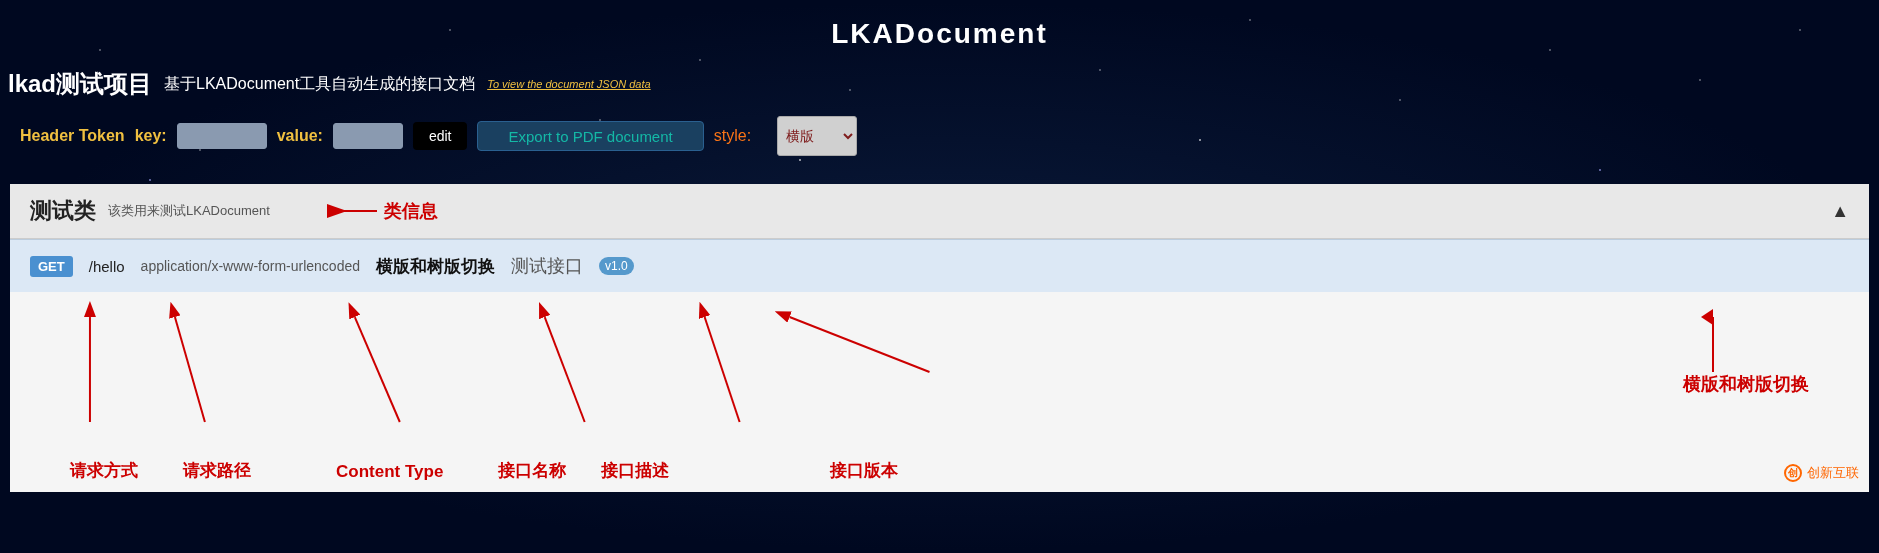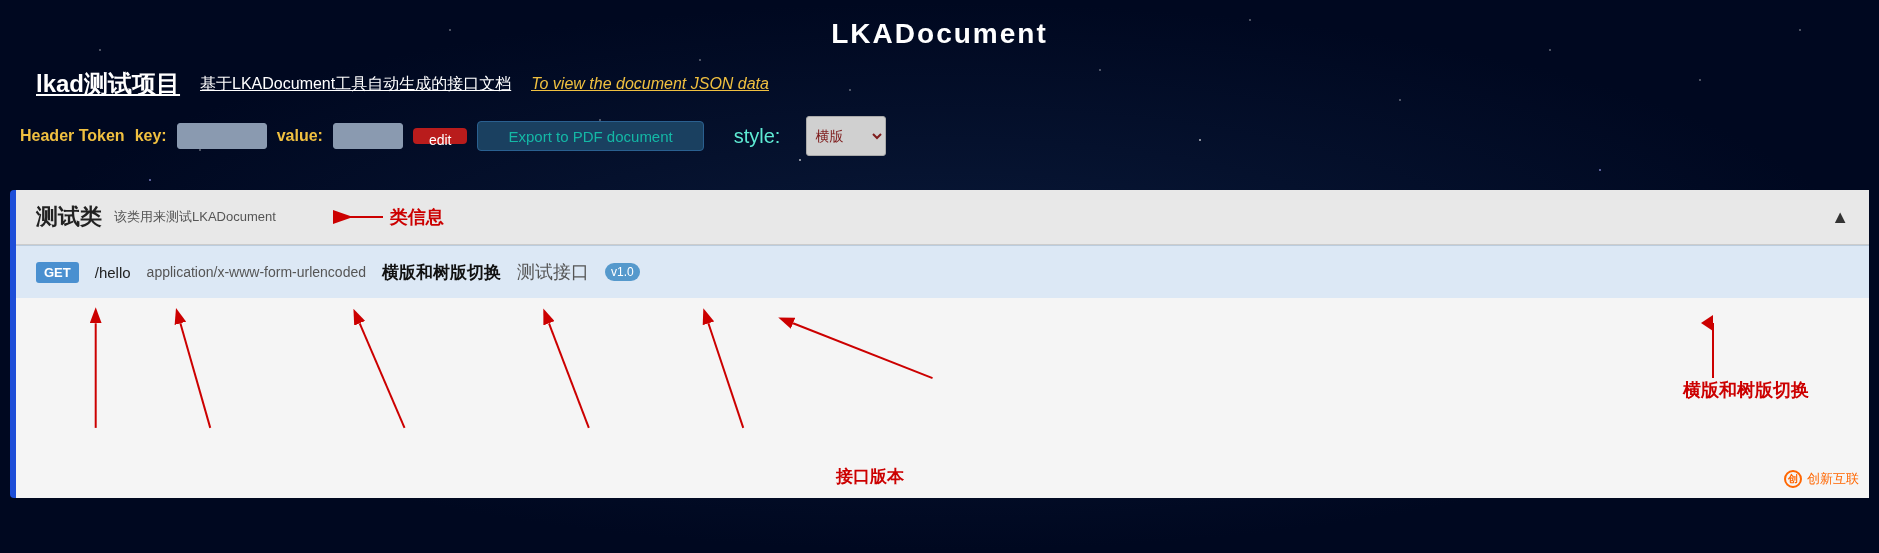--- a/index.html
+++ b/index.html
@@ -69,39 +69,38 @@
       font-size: 28px;
       font-weight: bold;
       color: white;
       letter-spacing: 2px;
     }
 
     
     .sub-header {
       display: flex;
       align-items: center;
-      padding: 8px 36px;
-      gap: 10px;
-      text-decoration: underline;
+      padding: 8px 8px;
+      gap: 2px;
     }
 
     .project-name {
       font-size: 24px;
       font-weight: bold;
       color: white;
     }
 
     .project-desc {
       font-size: 16px;
       color: white;
       margin-left: 10px;
     }
 
     .view-json-link {
-      font-size: 16px;
+      font-size: 11px;
       color: #f0c040;
       text-decoration: underline;
       margin-left: 10px;
       cursor: pointer;
       font-style: italic;
     }
 
     
     .token-row {
       display: flex;
@@ -129,66 +128,64 @@
     .token-value-input {
       background: #8a9ab0;
       border: 1px solid #8a9ab0;
       border-radius: 3px;
       height: 26px;
       width: 70px;
       color: #8a9ab0;
     }
 
     .edit-btn {
-      background: #b91c1c;
+      background: #000000;
       color: white;
       border: none;
       border-radius: 4px;
       padding: 4px 16px;
       font-size: 14px;
       cursor: pointer;
-      height: 16px;
+      height: 28px;
     }
 
     .export-btn {
       background: #1a4060;
       color: #14b8a6;
       border: 1px solid #2a6090;
       border-radius: 4px;
       padding: 4px 30px;
       font-size: 15px;
       cursor: pointer;
       height: 30px;
     }
 
     .style-label {
-      color: #5eead4;
-      font-size: 20px;
-      margin-left: 20px;
+      color: #f97316;
+      font-size: 16px;
     }
 
     .style-select {
       background: #d0d0d0;
       color: #7f1d1d;
       border: 1px solid #aaa;
       border-radius: 3px;
       height: 40px;
       font-size: 14px;
       padding: 0 4px;
       cursor: pointer;
       width: 80px;
       margin-left: 16px;
     }
 
     
     .main-content {
-      margin: 26px 10px 0;
+      margin: 20px 10px 0;
       background: #1d4ed8;
       border-radius: 4px;
-      padding-left: 6px;
     }
 
     
     .class-header {
       background: #e8e8e8;
       padding: 12px 20px;
       display: flex;
       align-items: center;
       gap: 12px;
       border-bottom: 1px solid #ccc;
@@ -405,20 +402,27 @@
 
         <line x1="390" y1="130" x2="345" y2="25" stroke="#cc0000" stroke-width="2" marker-end="url(#ah1)"></line>
 
         <line x1="575" y1="130" x2="535" y2="25" stroke="#cc0000" stroke-width="2" marker-end="url(#ah1)"></line>
 
         <line x1="730" y1="130" x2="695" y2="25" stroke="#cc0000" stroke-width="2" marker-end="url(#ah1)"></line>
 
         <line x1="920" y1="80" x2="780" y2="25" stroke="#cc0000" stroke-width="2" marker-end="url(#ah1)"></line>
       </svg>
 
+      <div style="position:absolute; bottom:10px; left:20px; display:flex; gap:55px; align-items:flex-end;">
+        <span style="color:#cc0000;font-size:17px;font-weight:bold; position:relative; left:40px;">请求方式</span>
+        <span style="color:#cc0000;font-size:17px;font-weight:bold; position:relative; left:30px;">请求路径</span>
+        <span style="color:#cc0000;font-size:17px;font-weight:bold; position:relative; left:60px;">Content Type</span>
+        <span style="color:#cc0000;font-size:17px;font-weight:bold; position:relative; left:60px;">接口名称</span>
+        <span style="color:#cc0000;font-size:17px;font-weight:bold; position:relative; left:40px;">接口描述</span>
+      </div>
 
       <div style="position:absolute; bottom:10px; left:820px; color:#cc0000; font-size:17px; font-weight:bold;">
         <span>接口版本</span>
       </div>
 
       <div class="right-annotation">
         <div style="display:flex; align-items:center; gap:6px;">
 
           <svg width="60" height="60" style="overflow:visible; position:relative;">
             <defs>

